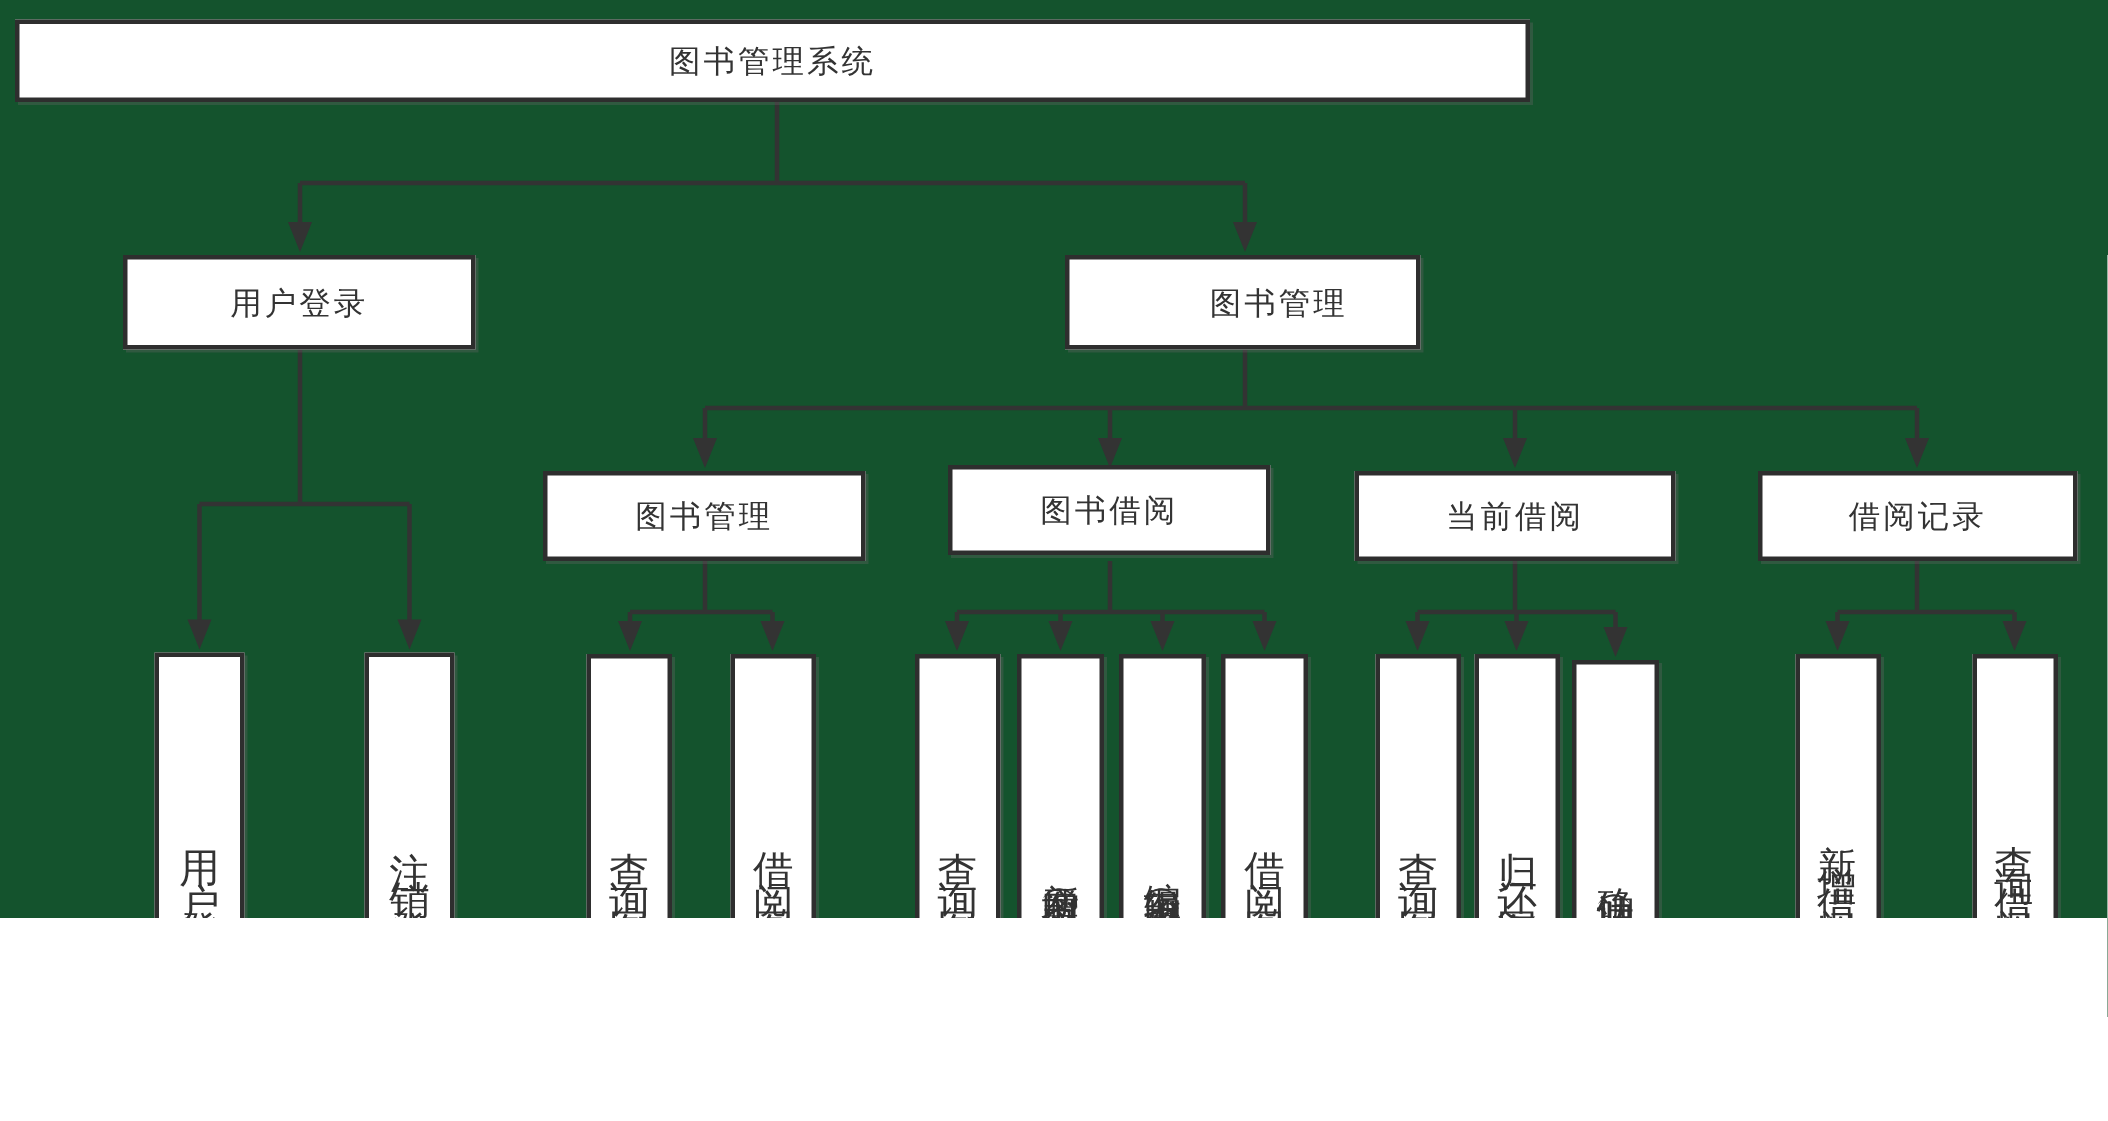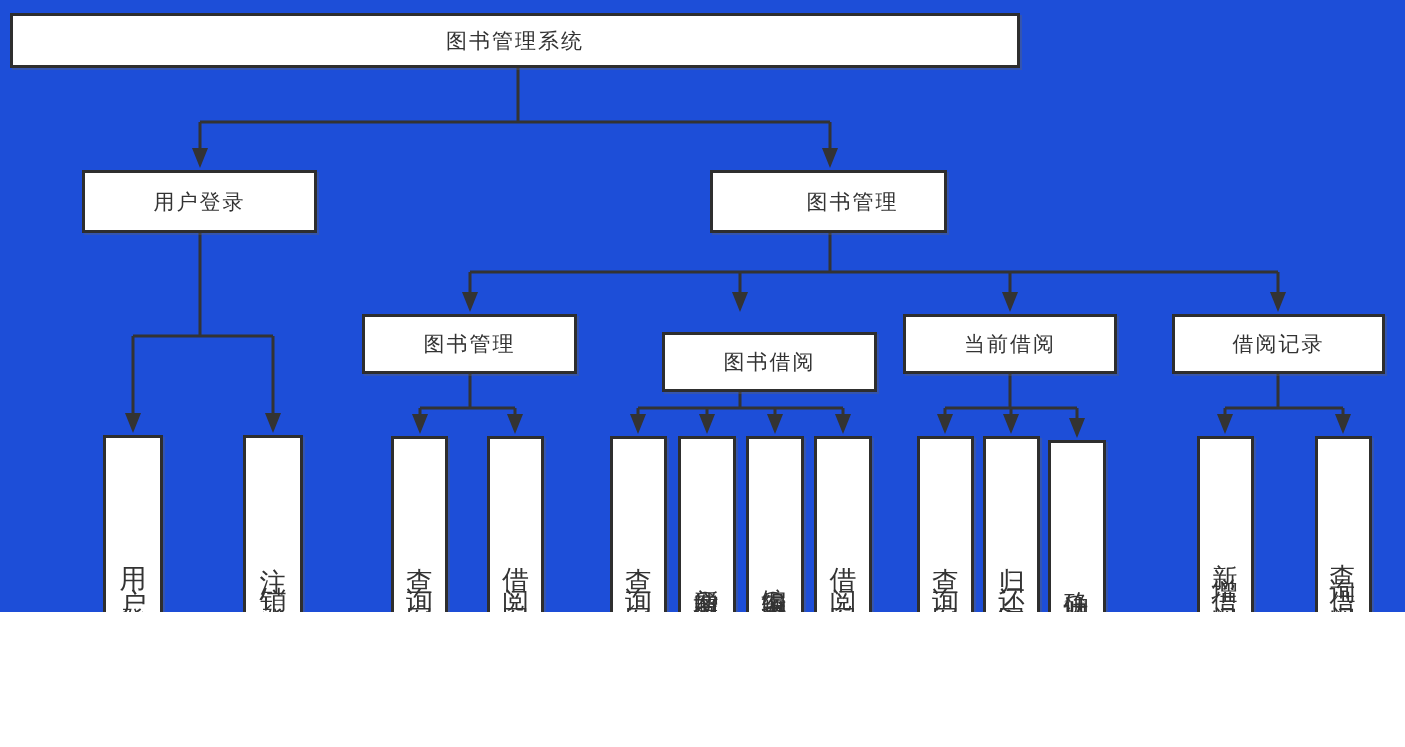--- a/index.html
+++ b/index.html
@@ -1,20 +1,20 @@
 <!DOCTYPE html>
 <html><head>
 <meta charset="utf-8">
 <style>
   html, body { margin: 0; padding: 0; background: #ffffff; }
   #stage {
     position: relative;
     width: 1405px;
     height: 612px;
-    background: #1d4ed8;
+    background: #14532d;
     font-family: "Liberation Sans", sans-serif;
     overflow: hidden;
   }
   #connectors {
     position: absolute;
     left: 0; top: 0;
     width: 1405px; height: 747px;
     pointer-events: none;
   }
   .box {
@@ -99,21 +99,21 @@
       <path d="M1335,414 L1351,414 L1343,434 Z"></path>
     </g>
   </svg>
 
   <div class="box hbox" style="left:10px; top:13px; width:1010px; height:55px;">图书管理系统</div>
 
   <div class="box hbox" style="left:82px; top:170px; width:235px; height:63px;">用户登录</div>
   <div class="box hbox" style="left:710px; top:170px; width:237px; height:63px;padding-left:48px;">图书管理</div>
 
   <div class="box hbox" style="left:362px; top:314px; width:215px; height:60px;">图书管理</div>
-  <div class="box hbox" style="left:632px; top:332px; width:215px; height:60px;margin-left:30px;">图书借阅</div>
+  <div class="box hbox" style="left:632px; top:310px; width:215px; height:60px;">图书借阅</div>
   <div class="box hbox" style="left:1172px; top:314px; width:213px; height:60px;">借阅记录</div>
   <div class="box hbox" style="left:903px; top:314px; width:214px; height:60px;">当前借阅</div>
 
   <div class="box vbox v-s" style="left:103px; top:435px; width:60px; height:302px;">
     <span class="vtext">用户登录</span>
   </div>
   <div class="box vbox v-s" style="left:243px; top:435px; width:60px; height:302px;">
     <span class="vtext">注销登录</span>
   </div>
 

